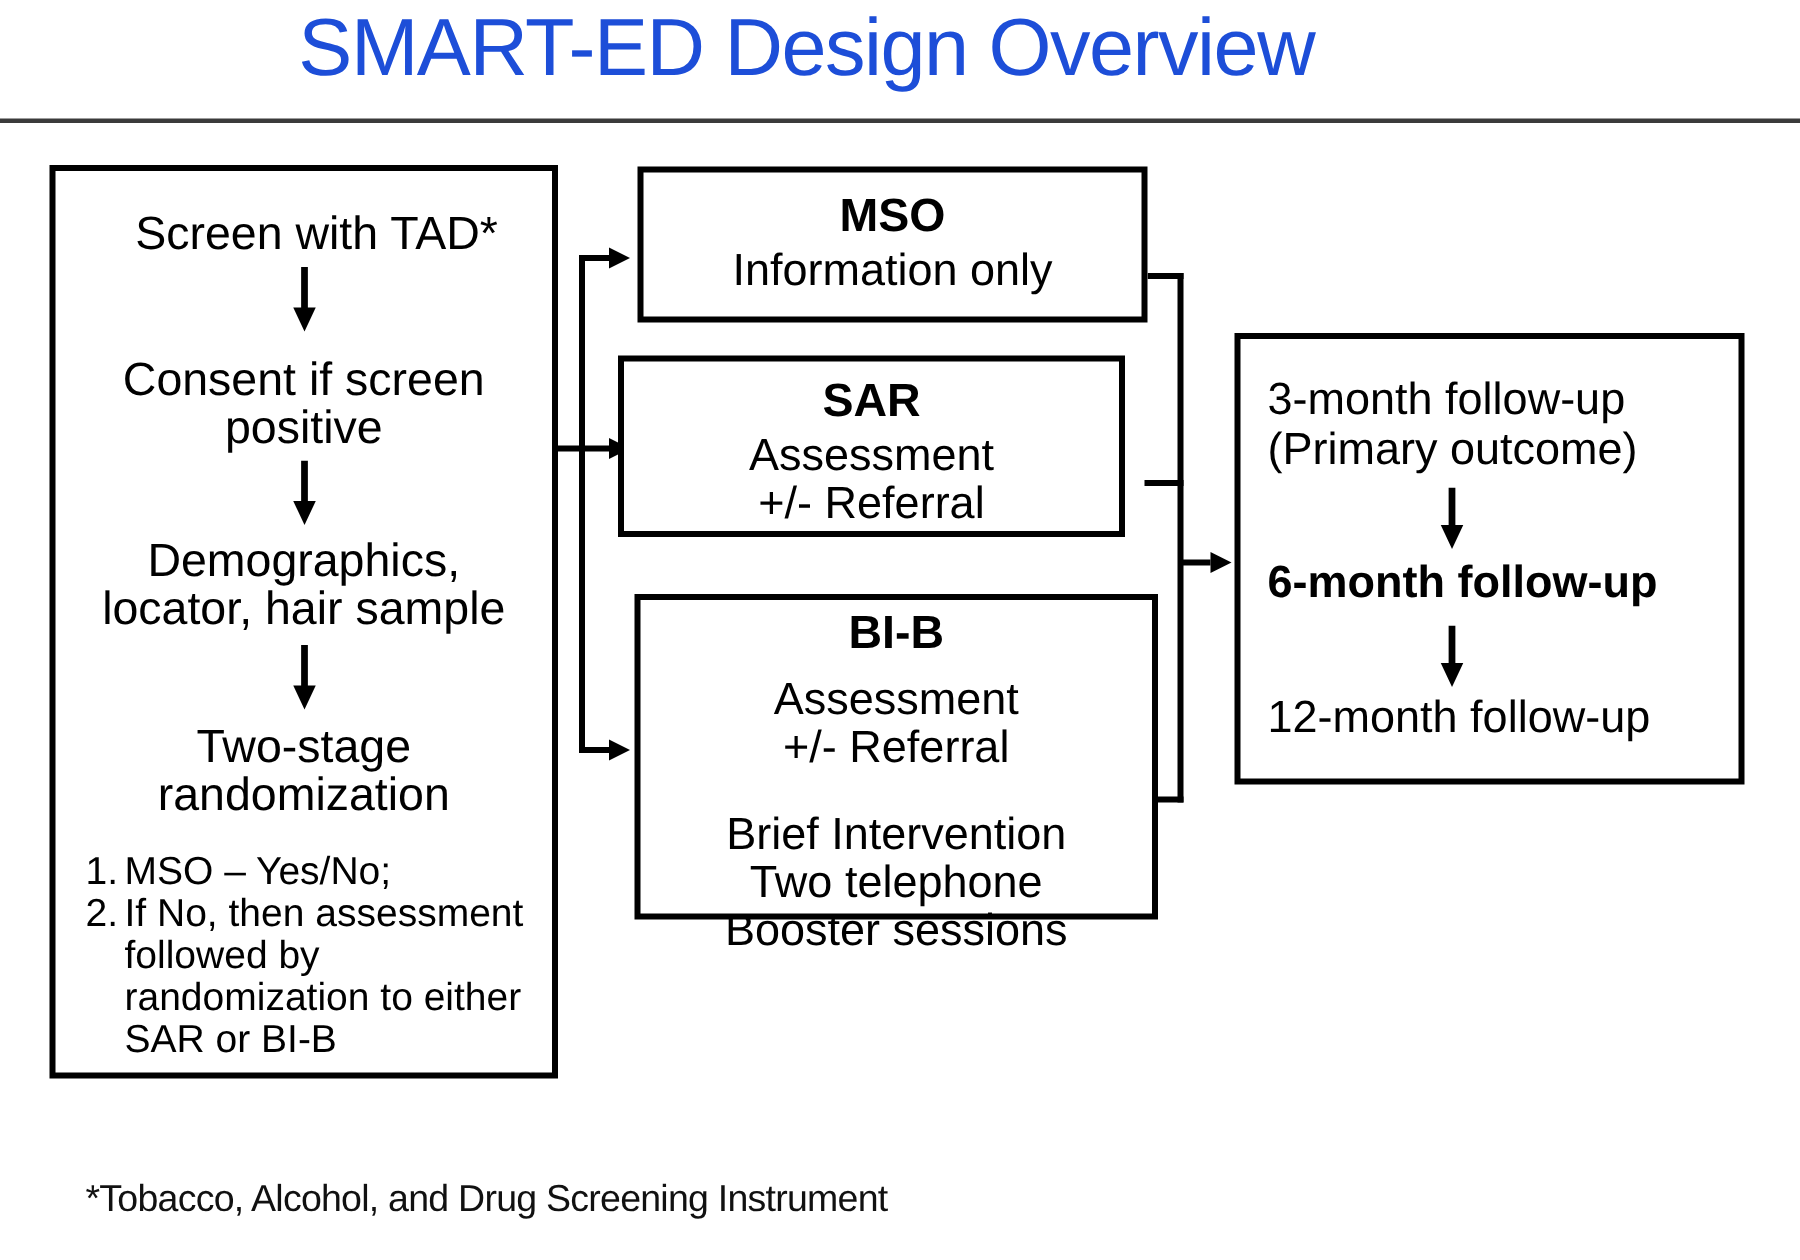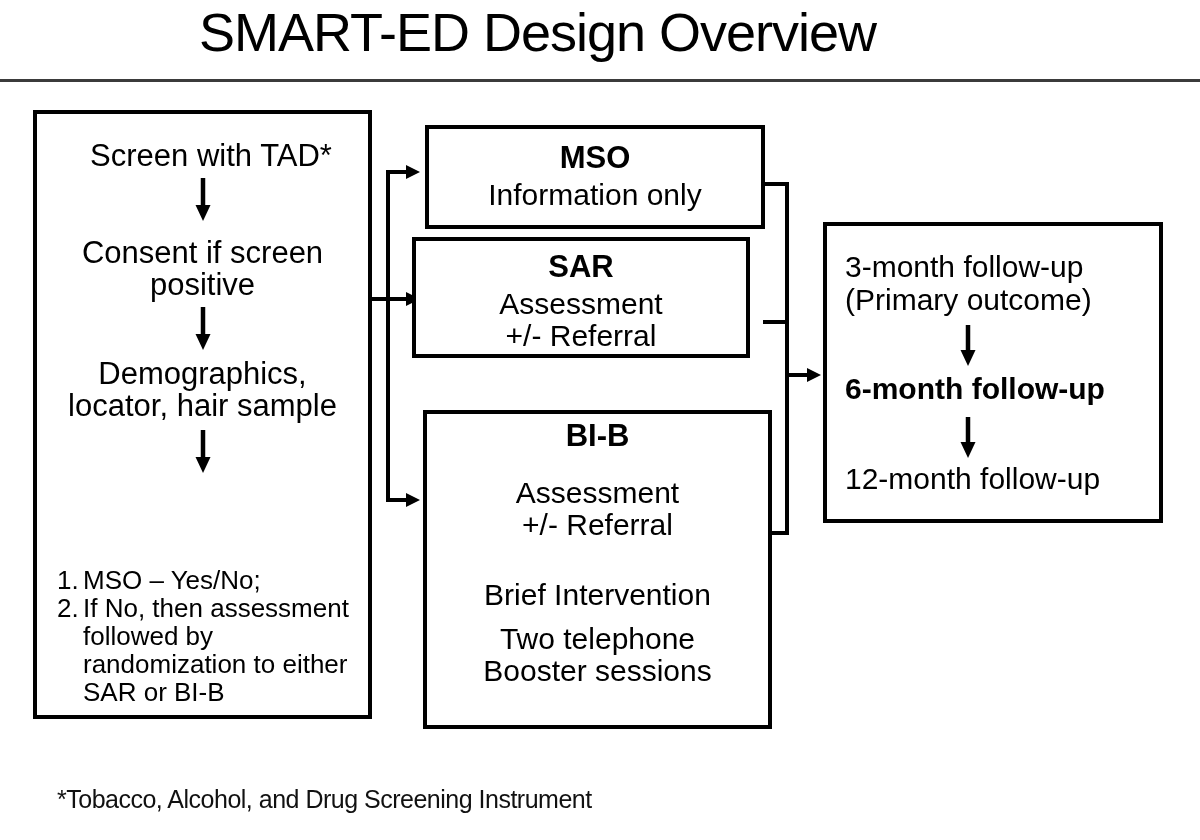--- a/index.html
+++ b/index.html
@@ -3,21 +3,21 @@
 <meta charset="utf-8">
 <style>
   html,body{margin:0;padding:0;background:#fff;}
   .page{
     position:relative;width:1200px;height:840px;background:#fff;overflow:hidden;
     font-family:"Liberation Sans","DejaVu Sans",sans-serif;color:#000;
   }
   
   .title{
     position:absolute;top:0;left:0;width:1075px;text-align:center;
-    font-size:54px;line-height:64px;letter-spacing:-1px;font-weight:400;color:#000000;
+    font-size:54px;line-height:64px;letter-spacing:-1px;font-weight:400;color:#1d4ed8;
     white-space:nowrap;
   }
   .rule{position:absolute;top:79px;left:0;width:1200px;height:3px;background:#3b3b3b;}
   
   .box{position:absolute;border:4px solid #000;background:#fff;box-sizing:border-box;}
   
   .left-box{left:33px;top:110px;width:339px;height:609px;}
   .left-box .step{
     position:absolute;left:0;right:0;text-align:center;
     font-size:31px;line-height:32px;white-space:pre-line;
@@ -26,27 +26,27 @@
   .darr{position:absolute;left:50%;margin-left:-11px;width:22px;height:44px;}
   .a1{top:64px;} .a2{top:193px;} .a3{top:316px;}
   .notes{position:absolute;left:0;right:0;top:452px;padding:0 6px 0 20px;}
   .note-row{display:flex;align-items:flex-start;font-size:26px;line-height:28px;}
   .note-num{flex:0 0 26px;}
   .note-text{flex:1;white-space:pre-line;}
   
   .arm{display:flex;flex-direction:column;align-items:center;text-align:center;}
   .arm-title{font-size:31px;line-height:34px;font-weight:bold;}
   .arm-para{font-size:30px;line-height:32px;white-space:pre-line;}
-  .mso-box{left:425px;top:125px;width:340px;height:104px;}
+  .mso-box{left:425px;top:111px;width:340px;height:104px;}
   .mso-box .arm-title{margin-top:12px;}
   .mso-box .arm-para{margin-top:4px;}
   .sar-box{left:412px;top:237px;width:338px;height:121px;}
   .sar-box .arm-title{margin-top:9px;}
   .sar-box .arm-para{margin-top:4px;}
-  .bib-box{left:423px;top:410px;width:349px;height:319px;gap:12px;}
+  .bib-box{left:423px;top:396px;width:349px;height:217px;}
   .bib-box .arm-title{margin-top:5px;}
   .bib-p0{margin-top:12px;}
   .bib-p1{margin-top:26px;}
   .bib-p2{}
   
   .fu-box{left:823px;top:222px;width:340px;height:301px;}
   .fu-item{
     position:absolute;left:18px;right:4px;text-align:left;
     font-size:30px;line-height:33px;white-space:pre-line;
   }
@@ -102,20 +102,22 @@
     <svg class="darr a2" viewBox="0 0 22 44">
       <line x1="11" y1="0" x2="11" y2="29"></line>
         <polygon points="3.5,27 18.5,27 11,43"></polygon>
     </svg>
     <div class="step s3">Demographics,
 locator, hair sample</div>
     <svg class="darr a3" viewBox="0 0 22 44">
       <line x1="11" y1="0" x2="11" y2="29"></line>
         <polygon points="3.5,27 18.5,27 11,43"></polygon>
     </svg>
+    <div class="step s4">Two-stage
+randomization</div>
 
     <div class="notes">
       <div class="note-row">
         <span class="note-num">1.</span>
         <span class="note-text">MSO – Yes/No;</span>
       </div>
       <div class="note-row">
         <span class="note-num">2.</span>
         <span class="note-text">If No, then assessment
 followed by

